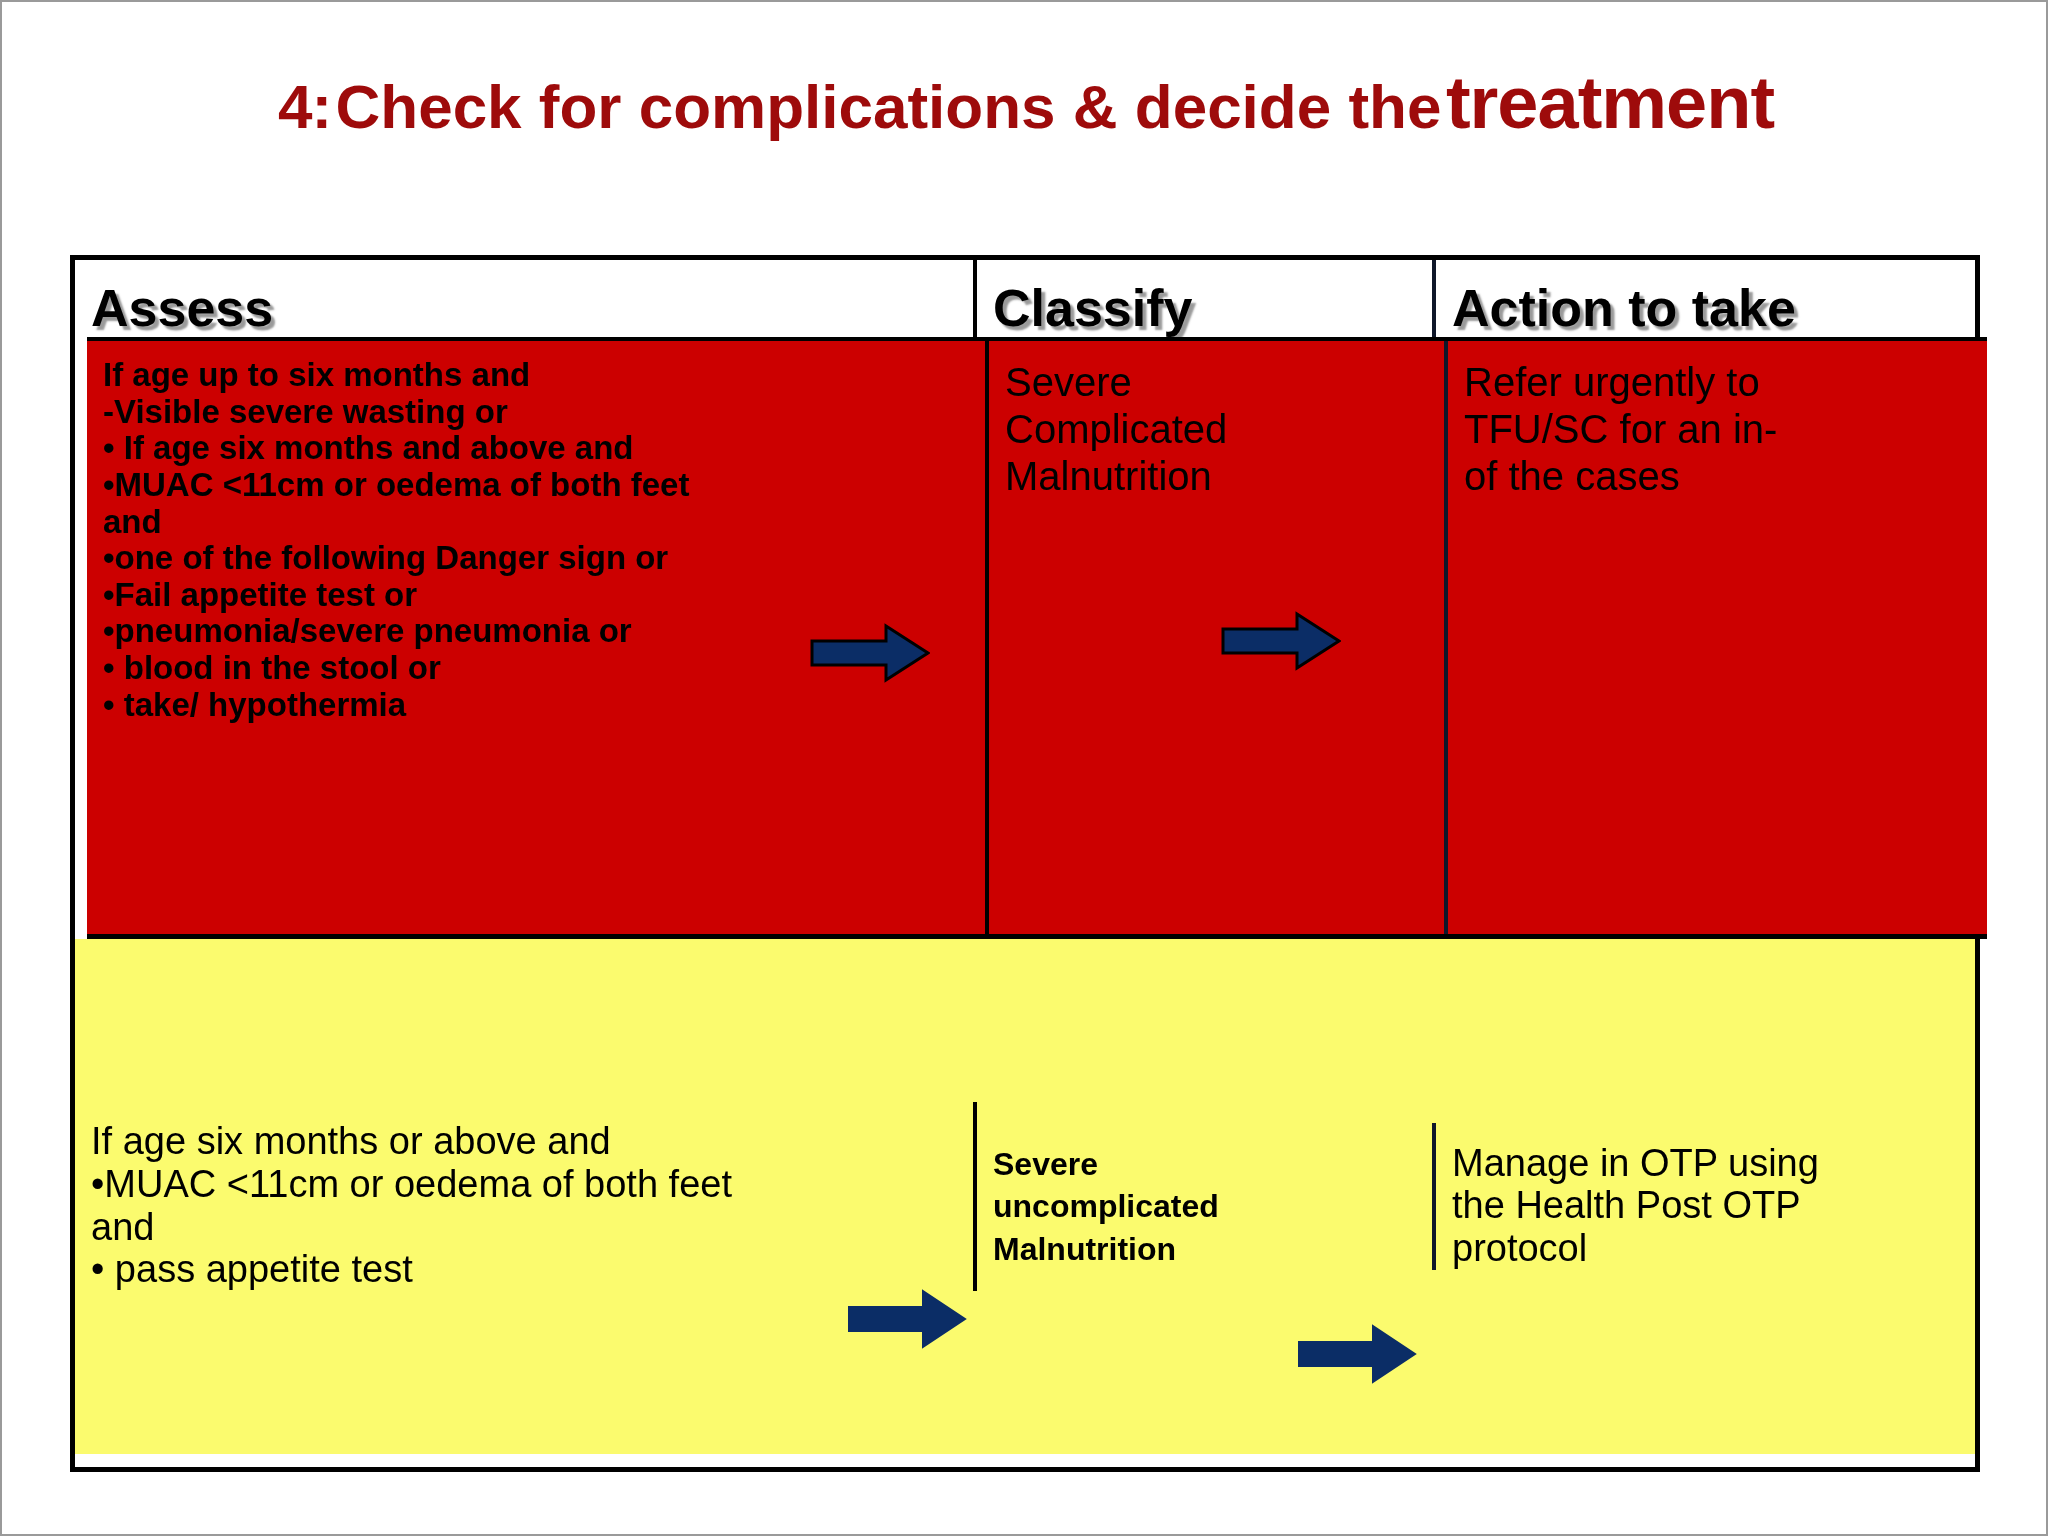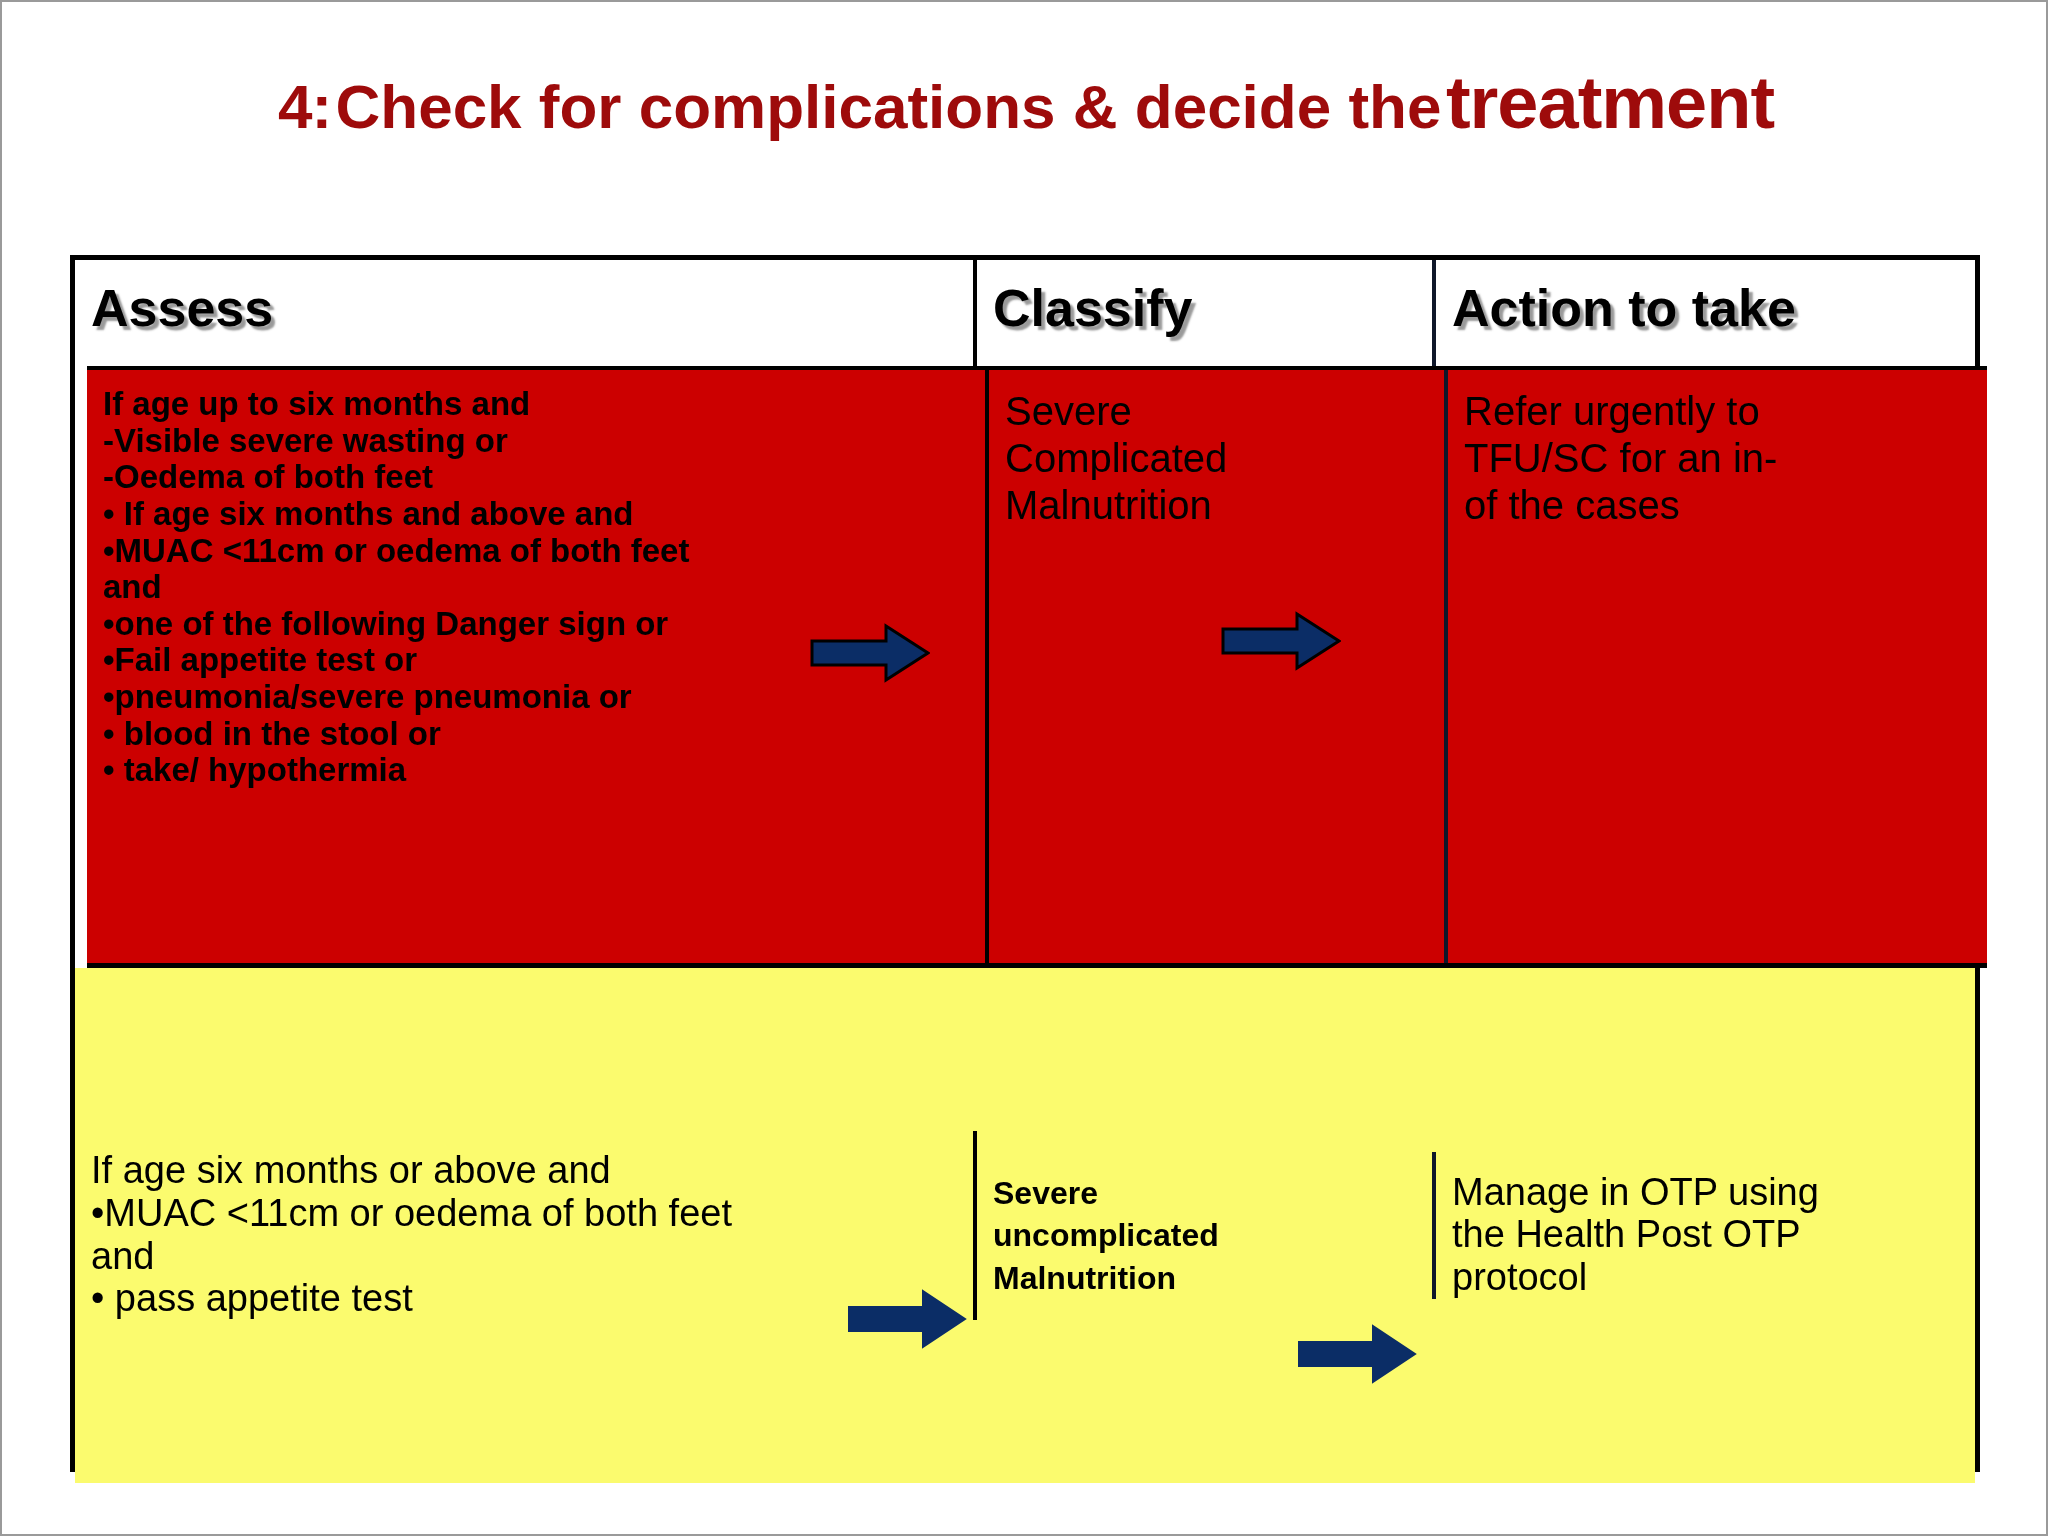--- a/index.html
+++ b/index.html
@@ -54,21 +54,21 @@
     height: 1217px;
     border: 5px solid #000000;
     box-sizing: border-box;
     background: #ffffff;
   }
   .trow {
     display: flex;
     width: 100%;
     box-sizing: border-box;
   }
-  .trow.header-row { height: 106px; border-radius: 12px; }
+  .trow.header-row { height: 77px; border-radius: 12px; }
   .trow.red-row    { height: 602px; background: #CC0000; }
   .trow.yellow-row { height: 515px; background: #FBFB6E; align-items: center; }
 
   .cell {
     position: relative;
     box-sizing: border-box;
     padding: 10px 14px 0 16px;
     overflow: hidden;
   }
   .col-assess   { width: 902px; border-right: 4px solid #000; }
@@ -143,21 +143,20 @@
       <div class="cell col-action">
         <span class="hdr-text">Action to take</span>
       </div>
     </div>
 
     <div class="trow red-row">
       <div class="cell col-assess red-assess">
         <span class="body-lines">
             <span class="ln">If age up to six months and</span>
             <span class="ln">-Visible severe wasting  or</span>
-            <span class="ln">-Oedema of both feet</span>
             <span class="ln">• If age six months and above and</span>
             <span class="ln">•MUAC &lt;11cm or oedema of both feet</span>
             <span class="ln">and</span>
             <span class="ln">•one of the following Danger sign or</span>
             <span class="ln">•Fail  appetite test or</span>
             <span class="ln">•pneumonia/severe pneumonia or</span>
             <span class="ln">• blood in the stool or</span>
             <span class="ln">• take/ hypothermia</span>
           </span>
       </div>

